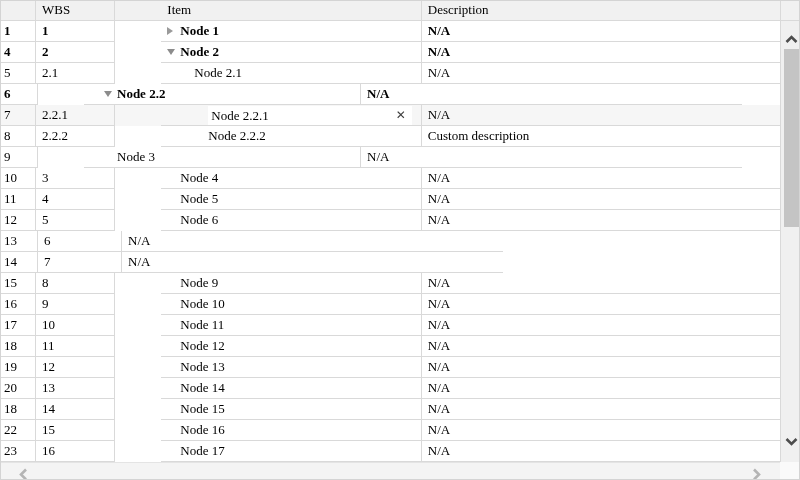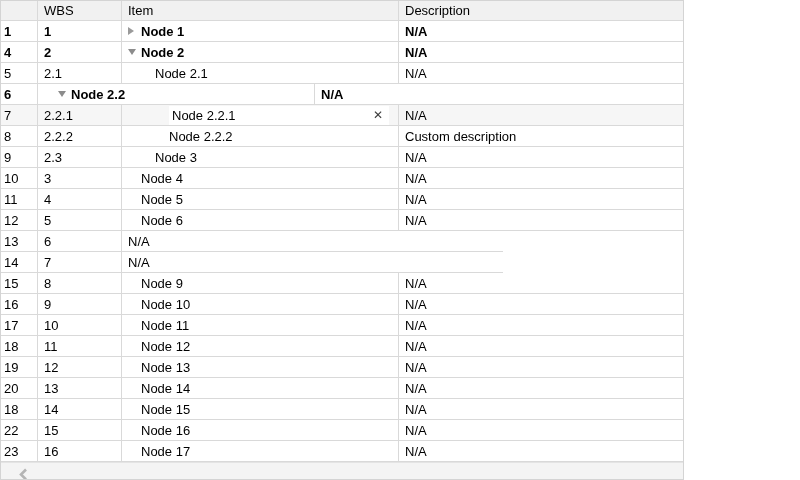--- a/index.html
+++ b/index.html
@@ -4,42 +4,42 @@
 <style>
   :root{
     --border:#d9d9d9; --outer-border:#d4d4d4; --header-bg:#f1f1f1; --text:#000000;
     --selected-row-bg:#f6f6f6; --arrow:#8c8c8c; --editor-bg:#ffffff;
     --track:#f0f0f0; --htrack:#f4f4f4; --thumb:#c4c4c4;
     --scroll-arrow:#4d4d4d; --scroll-arrow-disabled:#b4b4b4; --corner:#fafafa;
   }
   *{box-sizing:border-box; margin:0; padding:0;}
   html,body{background:#fff;}
   #app{
-    position:relative; width:684px; height:480px; overflow:hidden;
-    font-family:Liberation Sans, sans-serif; font-size:13px; color:var(--text);
+    position:relative; width:800px; height:480px; overflow:hidden;
+    font-family:Liberation Serif, serif; font-size:13px; color:var(--text);
     background:#fff;
   }
   #frame{position:absolute; inset:0; border:1px solid var(--outer-border); pointer-events:none; z-index:50;}
 
   
   #header{
     position:absolute; left:0; top:0; width:780px; height:21px;
     display:flex; background:var(--header-bg); border-bottom:1px solid var(--border);
   }
   .hcell{height:100%; display:flex; align-items:center; border-right:1px solid var(--border); overflow:hidden; white-space:nowrap;}
   .hcell:last-child{border-right:none;}
   #corner-top{
     position:absolute; left:780px; top:0; width:20px; height:21px;
     background:var(--header-bg); border-bottom:1px solid var(--border); border-left:1px solid var(--border);
   }
 
   
   .c-id{width:38px; padding-left:4px;}
   .c-wbs{width:84px; padding-left:6px;}
-  .c-item{width:277px; padding-left:6px;}
+  .c-item{width:277px; padding-left:6px;margin-left:46px;}
   .c-desc{width:381px; padding-left:6px;}
 
   
   #rows{position:absolute; left:0; top:21px; width:780px;}
   .row{display:flex; height:21px; background:#fff;}
   .row.editing{background:var(--selected-row-bg);}
   .row.bold{font-weight:bold;}
   .cell{
     height:100%; display:flex; align-items:center; overflow:hidden; white-space:nowrap;
     border-right:1px solid var(--border); border-bottom:1px solid var(--border);
@@ -158,21 +158,20 @@
         <div class="cell c-wbs">2.2.2</div>
         <div class="cell c-item">
           <span class="indent" style="width: 28px;"></span>
           <span class="arrow-box"></span>
           <span class="item-label">Node 2.2.2</span>
         </div>
         <div class="cell c-desc">Custom description</div>
       </div>
       <div class="row">
         <div class="cell c-id">9</div>
-        <div class="cell c-wbs">2.3</div>
         <div class="cell c-item">
           <span class="indent" style="width: 14px;"></span>
           <span class="arrow-box"></span>
           <span class="item-label">Node 3</span>
         </div>
         <div class="cell c-desc">N/A</div>
       </div>
       <div class="row">
         <div class="cell c-id">10</div>
         <div class="cell c-wbs">3</div>

